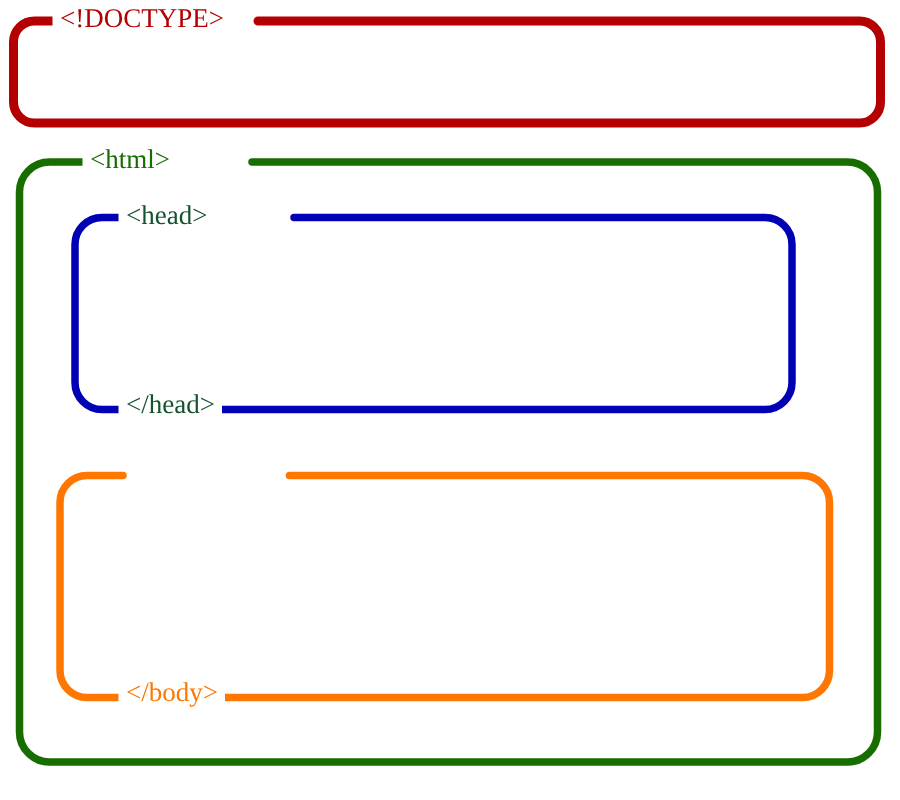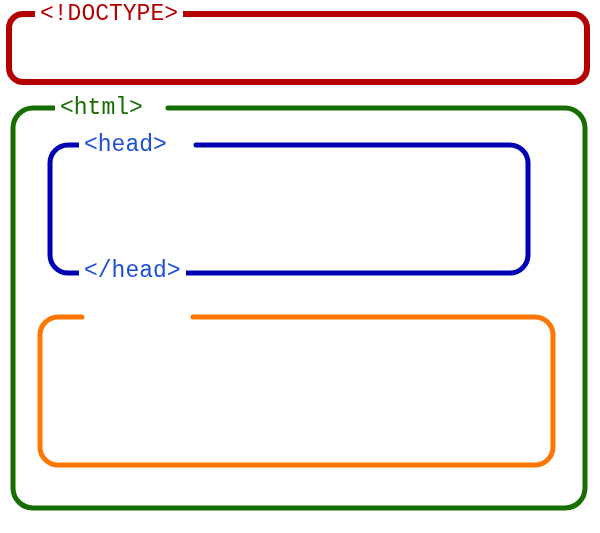--- a/index.html
+++ b/index.html
@@ -24,32 +24,32 @@
     width: 600px;
     height: 533px;
   }
   .box-outline {
     fill: none;
     stroke-linecap: round;
     stroke-linejoin: round;
   }
   .tag-label {
     position: absolute;
-    font-family: Liberation Mono, monospace;
-    font-size: 23px;
+    font-family: Liberation Serif, serif;
+    font-size: 18px;
     font-weight: 400;
     letter-spacing: 0px;
     white-space: nowrap;
     line-height: 1;
     background: #ffffff;
     padding: 0 5px;
   }
   .label-doctype { color: #b40000; }
   .label-html    { color: #176d00; }
-  .label-head    { color: #1d4ed8; }
+  .label-head    { color: #14532d; }
   .label-body    { color: #ff7700; }
 </style>
 </head>
 <body>
 
 <div id="diagram">
 
   <svg class="outline-layer" viewBox="0 0 600 533" xmlns="http://www.w3.org/2000/svg">
 
     <path class="box-outline" d="M 40 14
@@ -100,15 +100,16 @@
 
   <span class="tag-label label-doctype" style="left:35px; top:3px;">&lt;!DOCTYPE&gt;</span>
 
   <span class="tag-label label-html" style="left:55px; top:97px;">&lt;html&gt;</span>
 
   <span class="tag-label label-head" style="left:79px; top:134px;">&lt;head&gt;</span>
 
   <span class="tag-label label-head" style="left:79px; top:260px;text-align:right;">&lt;/head&gt;</span>
 
 
+  <span class="tag-label label-body" style="left:79px; top:452px;">&lt;/body&gt;</span>
 
 
 </div>
 
 </body></html>

